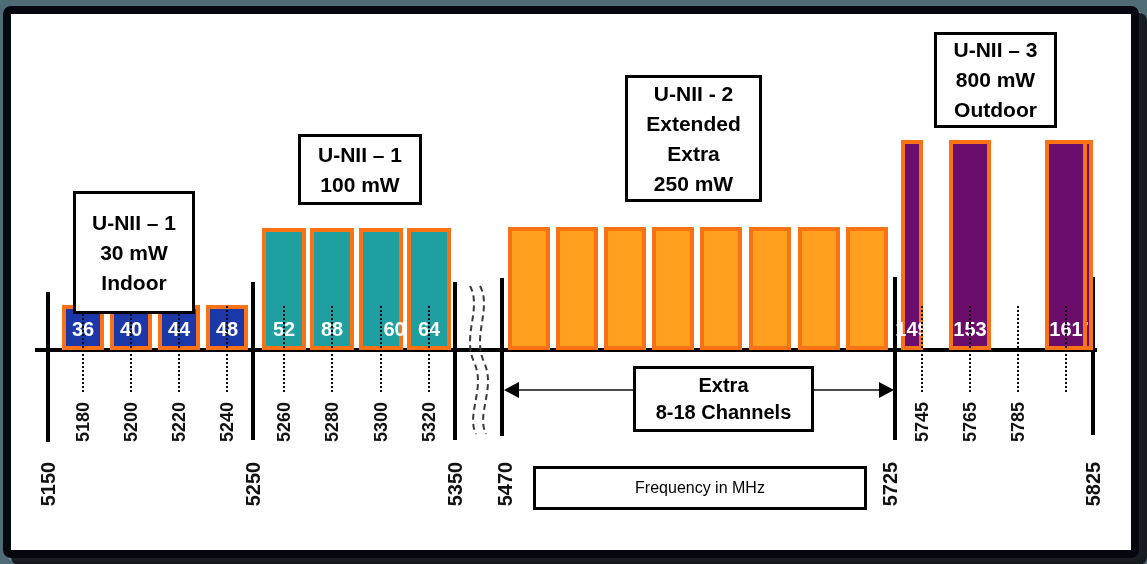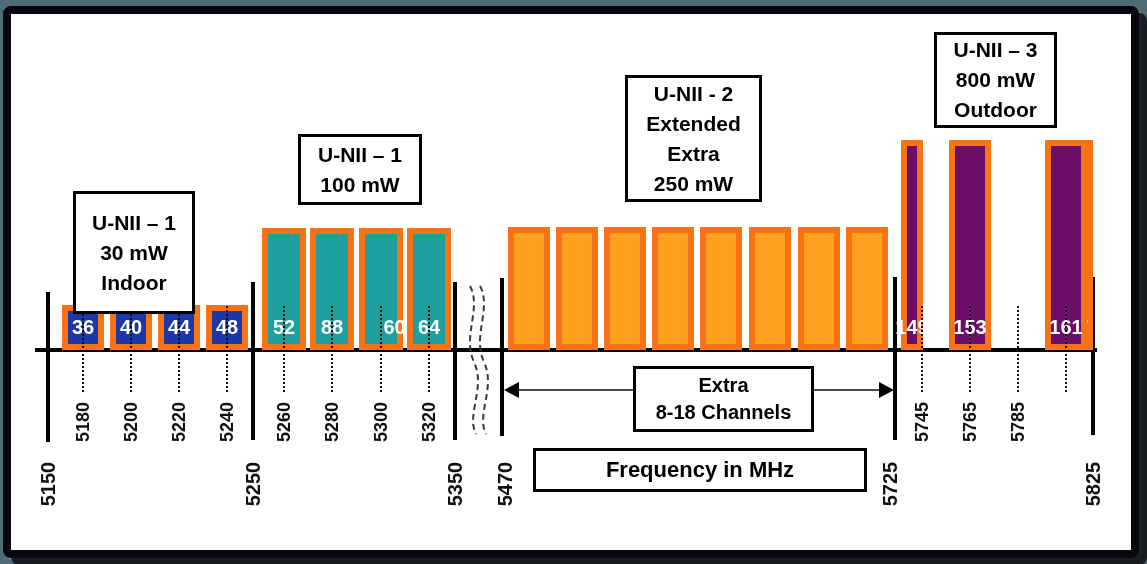--- a/index.html
+++ b/index.html
@@ -14,21 +14,21 @@
     box-shadow:8px 7px 0 rgba(18,20,24,0.92), 3px 3px 0 rgba(150,165,170,0.5);
   }
   .stage{position:absolute;left:0;top:0;width:1147px;height:564px;}
 
   
   .axis{position:absolute;left:35px;top:348px;width:1062px;height:4px;background:#000;}
   .bline{position:absolute;width:4px;background:#000;}
 
   
   .bar{
-    position:absolute;box-sizing:border-box;border:6px solid #f97316;
+    position:absolute;box-sizing:border-box;border:4px solid #f97316;
     display:flex;align-items:flex-end;justify-content:center;
   }
   .bar .ch{
     color:#fff;font-weight:bold;font-size:20px;line-height:20px;
     padding-bottom:7px;letter-spacing:0px;
   }
   .blue{background:#1c38a8;}
   .teal{background:#1f9f9f;}
   .orange{background:#ffa01e;}
   .purple{background:#6b0e6b;}
@@ -56,24 +56,24 @@
   .arrowhead{position:absolute;top:382px;width:0;height:0;border-top:8px solid transparent;border-bottom:8px solid transparent;z-index:2;}
   .ah-left{left:504px;border-right:15px solid #000;}
   .ah-right{left:879px;border-left:15px solid #000;}
   .extrabox{
     position:absolute;left:633px;top:366px;width:181px;height:66px;box-sizing:border-box;
     background:#fff;border:3px solid #000;z-index:4;
     display:flex;flex-direction:column;align-items:center;justify-content:center;
     font-weight:bold;font-size:20px;line-height:27px;
   }
   .freqbox{
-    position:absolute;left:533px;top:448px;width:334px;height:44px;box-sizing:border-box;
+    position:absolute;left:533px;top:466px;width:334px;height:44px;box-sizing:border-box;
     background:#fff;border:3px solid #000;
     display:flex;align-items:center;justify-content:center;
-    font-weight:bold;font-size:22px;
+    font-weight:normal;font-size:16px;
   }
   .break-svg{position:absolute;left:458px;top:284px;z-index:6;}
 </style>
 </head>
 <body>
 
 <div class="frame"></div>
 
 <div class="stage">
 

